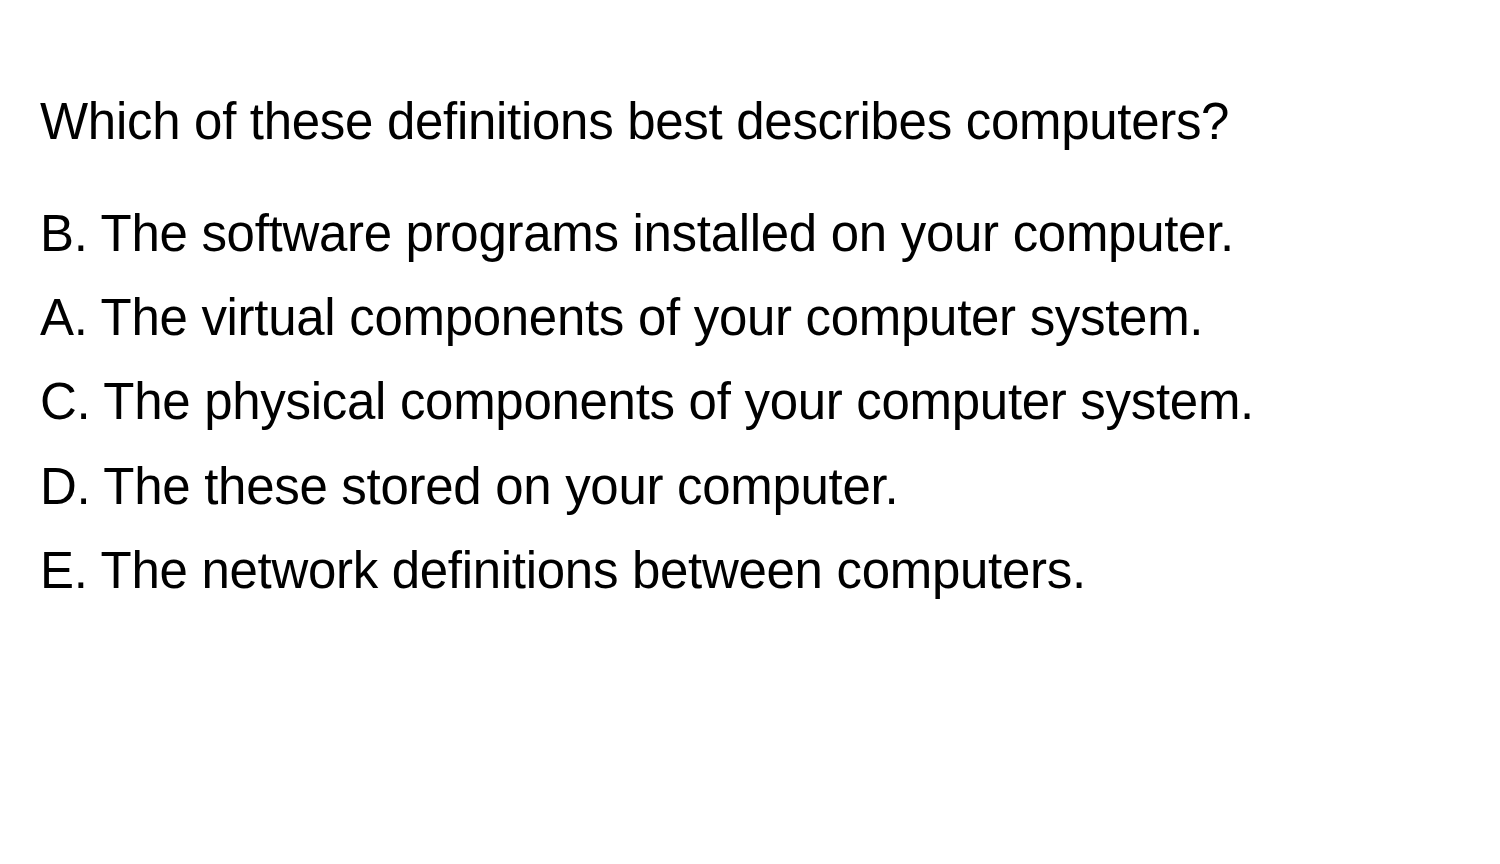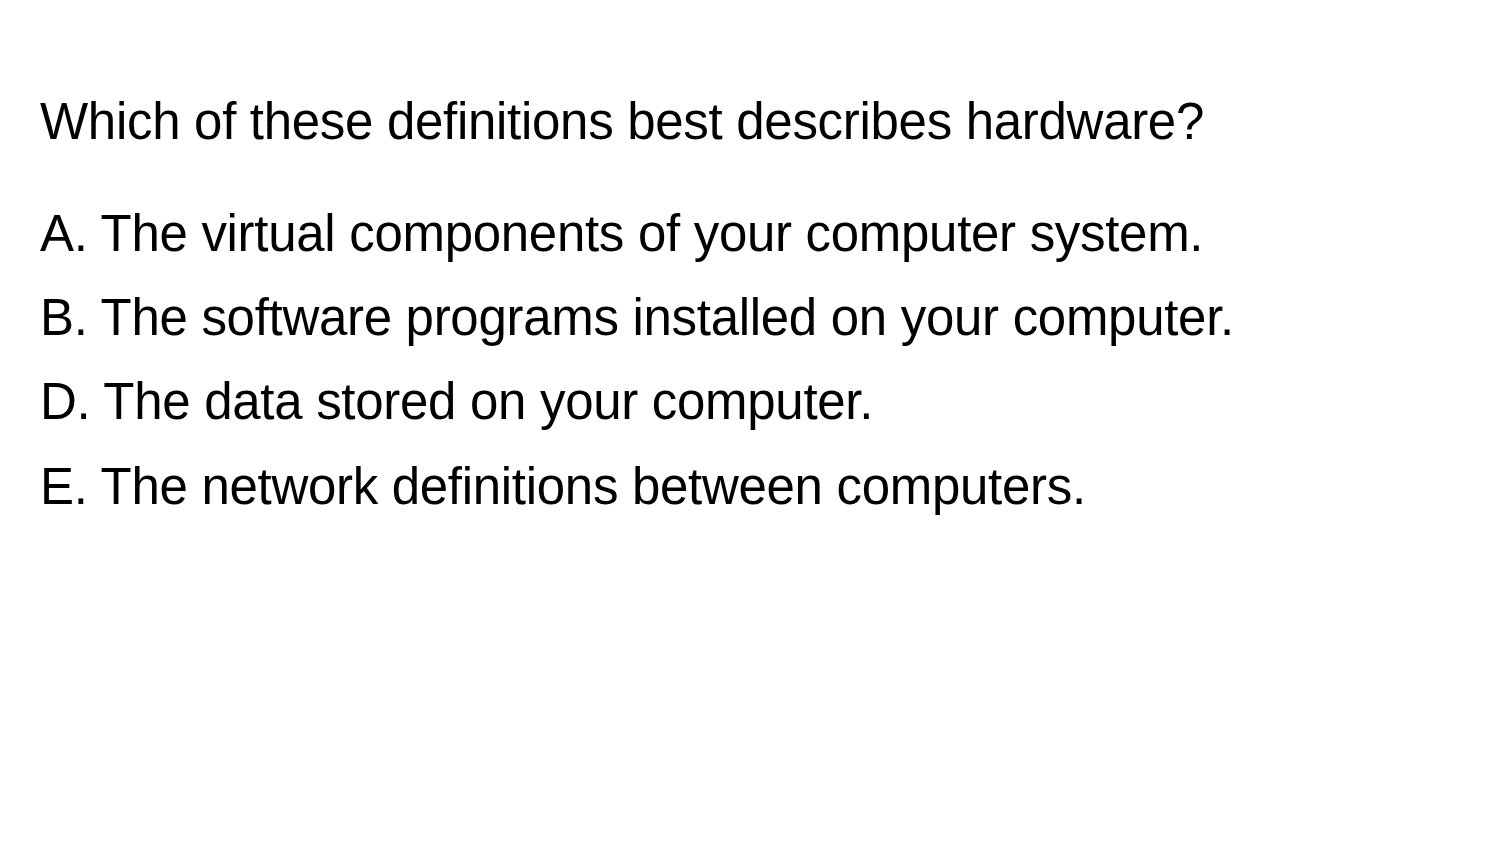--- a/index.html
+++ b/index.html
@@ -32,20 +32,21 @@
       color: #000000;
       line-height: 1.65;
       font-weight: 400;
       letter-spacing: -0.3px;
     }
   </style>
 </head>
 <body>
 
 <div class="container">
-  <div class="question">Which of these definitions best describes hardware?</div>
+  <div class="question">Which of these definitions best describes computers?</div>
   <div class="options">
+    <div class="option">B. The software programs installed on your computer.</div>
     <div class="option">A. The virtual components of your computer system.</div>
-    <div class="option">B. The software programs installed on your computer.</div>
-    <div class="option">D. The data stored on your computer.</div>
+    <div class="option">C. The physical components of your computer system.</div>
+    <div class="option">D. The these stored on your computer.</div>
     <div class="option">E. The network definitions between computers.</div>
   </div>
 </div>
 
 </body></html>

